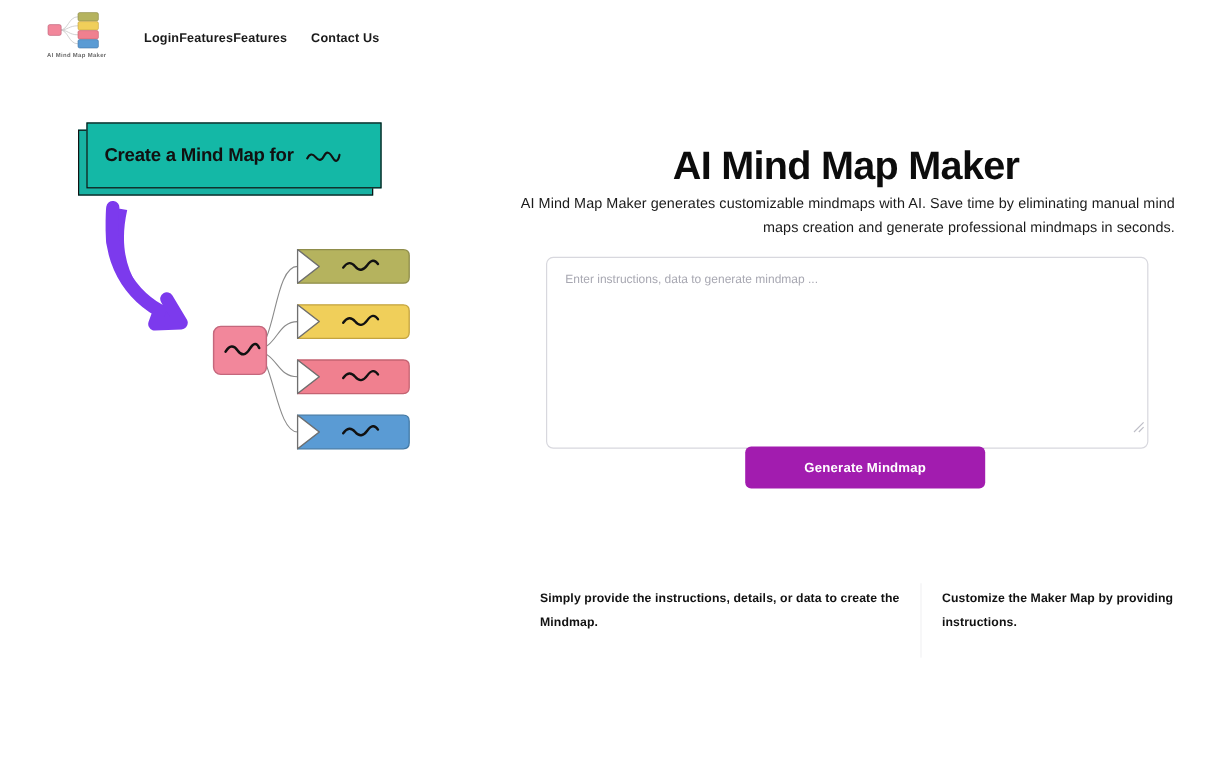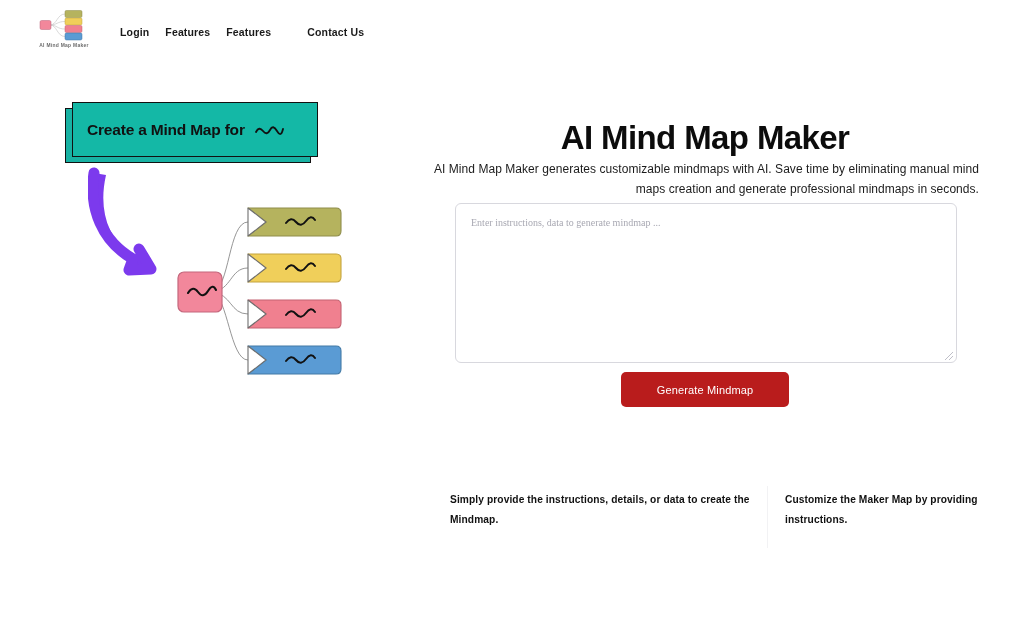--- a/index.html
+++ b/index.html
@@ -62,21 +62,21 @@
   }
   .nav-item {
     font-size: 10.5px;
     font-weight: 600;
     color: #1a1a1a;
     letter-spacing: 0.15px;
     text-decoration: none;
     white-space: nowrap;
     cursor: pointer;
   }
-  .nav-item + .nav-item { margin-left: 16px; }
+  .nav-item + .nav-item { margin-left: 0; }
   .nav-gap-1 { margin-left: 37px; }
   .nav-gap-2 { margin-left: 38px; }
   .nav-gap-3 { margin-left: 37px; padding-left: 20px; }
 
   
   .illustration {
     position: absolute;
     left: 0;
     top: 80px;
     width: 420px;
@@ -170,29 +170,29 @@
     line-height: 19.5px;
     color: #1b1b1b;
     letter-spacing: 0.05px;
     font-weight: 400;
     text-align: right;
   }
 
   .prompt-box {
     position: absolute;
     left: 45px;
-    top: 203px;
+    top: 214px;
     width: 502px;
     height: 160px;
     box-sizing: border-box;
     border: 1px solid #d8d8de;
     border-radius: 6px;
     background: #ffffff;
     padding: 13px 15px;
-    font-family: Liberation Serif, serif;
+    font-family: Liberation Sans, sans-serif;
     font-size: 10px;
     color: #9b9ba6;
     resize: none;
     outline: none;
     overflow: hidden;
   }
   .prompt-box::placeholder {
     color: #a8a8b2;
     font-size: 10px;
   }
@@ -202,29 +202,29 @@
     top: 350px;
     width: 11px;
     height: 11px;
     pointer-events: none;
   }
 
   .generate-btn {
     position: absolute;
     left: 211px;
     top: 372px;
-    width: 168px;
+    width: 200px;
     height: 35px;
-    background: #b91c1c;
+    background: #a21caf;
     color: #ffffff;
     border: none;
     border-radius: 5px;
     font-family: "Liberation Sans", sans-serif;
     font-size: 11px;
-    font-weight: 400;
+    font-weight: 700;
     letter-spacing: 0.15px;
     cursor: pointer;
   }
 
   .features {
     position: absolute;
     left: 30px;
     top: 490px;
     width: 560px;
     height: 56px;

